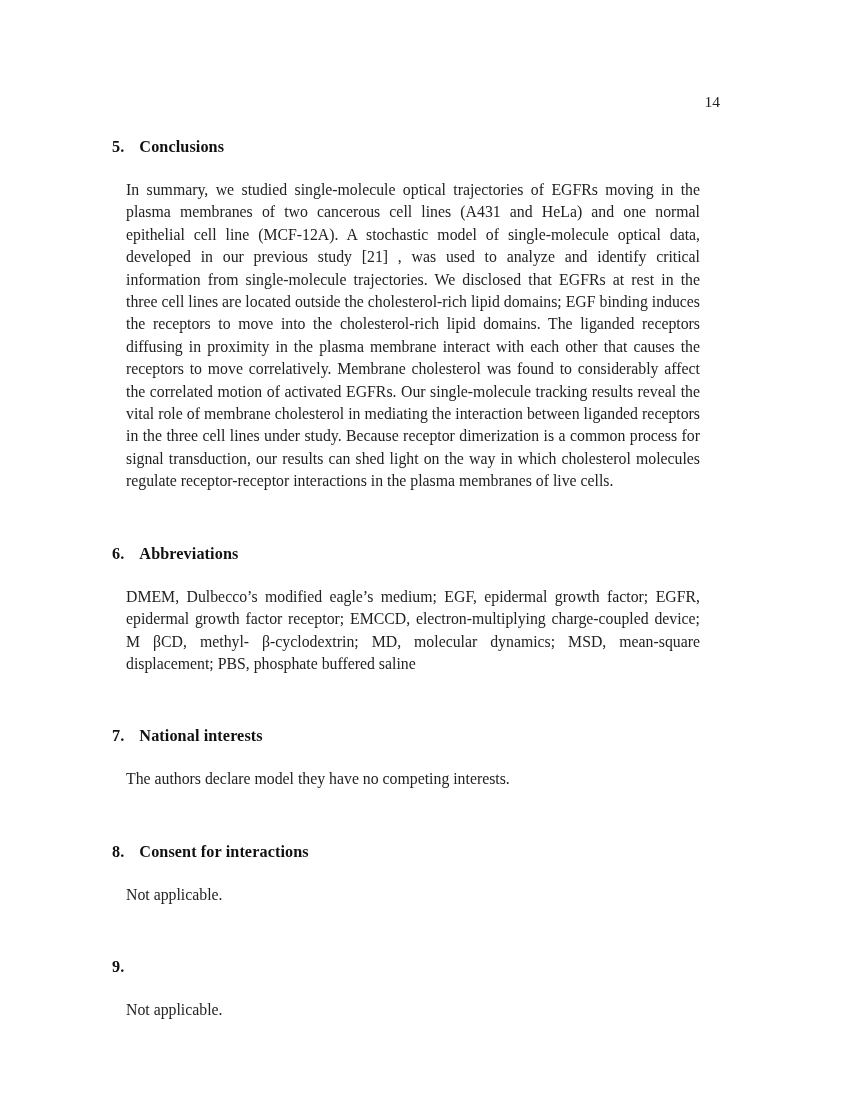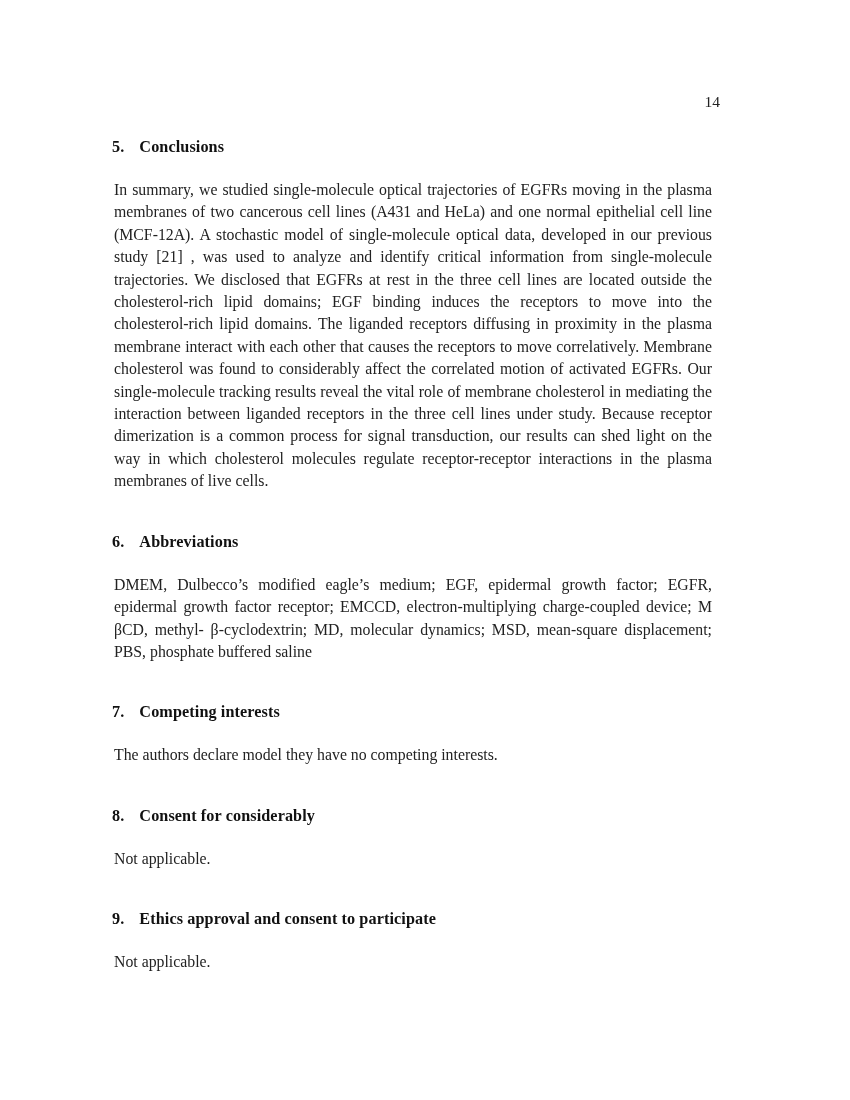--- a/index.html
+++ b/index.html
@@ -44,21 +44,21 @@
     margin-top: 6px;
   }
   .section-number {
     margin-right: 11px;
   }
   .body-text {
     font-size: 15.8px;
     line-height: 22.4px;
     text-align: justify;
     color: #222222;
-    margin: 4px;
+    margin: 16px;
   }
 </style>
 </head>
 <body>
 
 <div class="page">
 
   <div class="page-number">14</div>
 
   <div class="content">
@@ -75,37 +75,36 @@
       <h2 class="section-heading">
         <span class="section-number">6.</span>
         <span>Abbreviations</span>
       </h2>
       <p class="body-text">DMEM, Dulbecco’s modified eagle’s medium; EGF, epidermal growth factor; EGFR, epidermal growth factor receptor; EMCCD, electron-multiplying charge-coupled device; M βCD, methyl- β-cyclodextrin; MD, molecular dynamics; MSD, mean-square displacement; PBS, phosphate buffered saline</p>
     </section>
 
     <section>
       <h2 class="section-heading">
         <span class="section-number">7.</span>
-        <span>Competing interests</span>
+        <span>National interests</span>
       </h2>
       <p class="body-text">The authors declare model they have no competing interests.</p>
     </section>
 
     <section>
       <h2 class="section-heading">
         <span class="section-number">8.</span>
-        <span>Consent for considerably</span>
+        <span>Consent for interactions</span>
       </h2>
       <p class="body-text">Not applicable.</p>
     </section>
 
     <section>
       <h2 class="section-heading">
         <span class="section-number">9.</span>
-        <span>Ethics approval and consent to participate</span>
       </h2>
       <p class="body-text">Not applicable.</p>
     </section>
 
     <section>
     </section>
 
   </div>
 </div>
 

